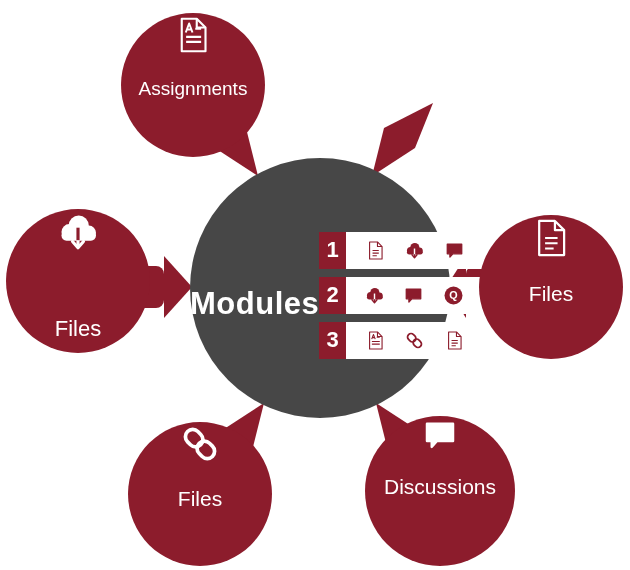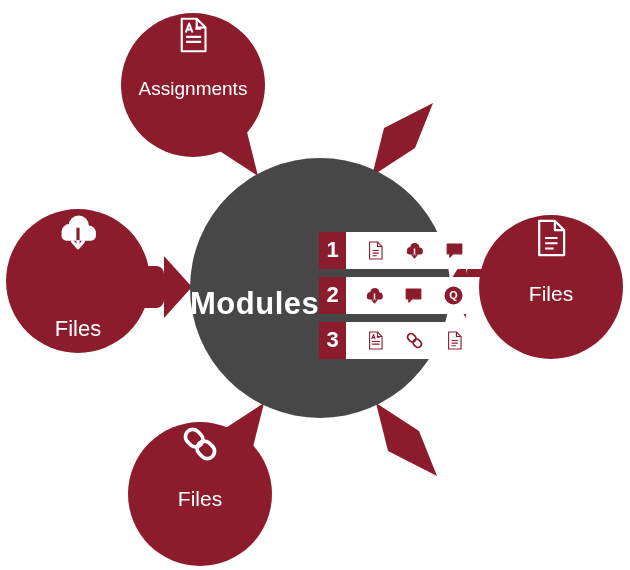--- a/index.html
+++ b/index.html
@@ -196,14 +196,20 @@
     <div class="bubble-label">Files</div>
   </div>
 
   <div class="bubble sat-links">
     <svg class="icon">
         <use href="#sym-chain"></use>
       </svg>
     <div class="bubble-label">Files</div>
   </div>
 
+  <div class="bubble sat-discussions">
+    <svg class="icon">
+        <use href="#sym-bubble"></use>
+      </svg>
+    <div class="bubble-label">Discussions</div>
+  </div>
 
 </div>
 
 </body></html>

